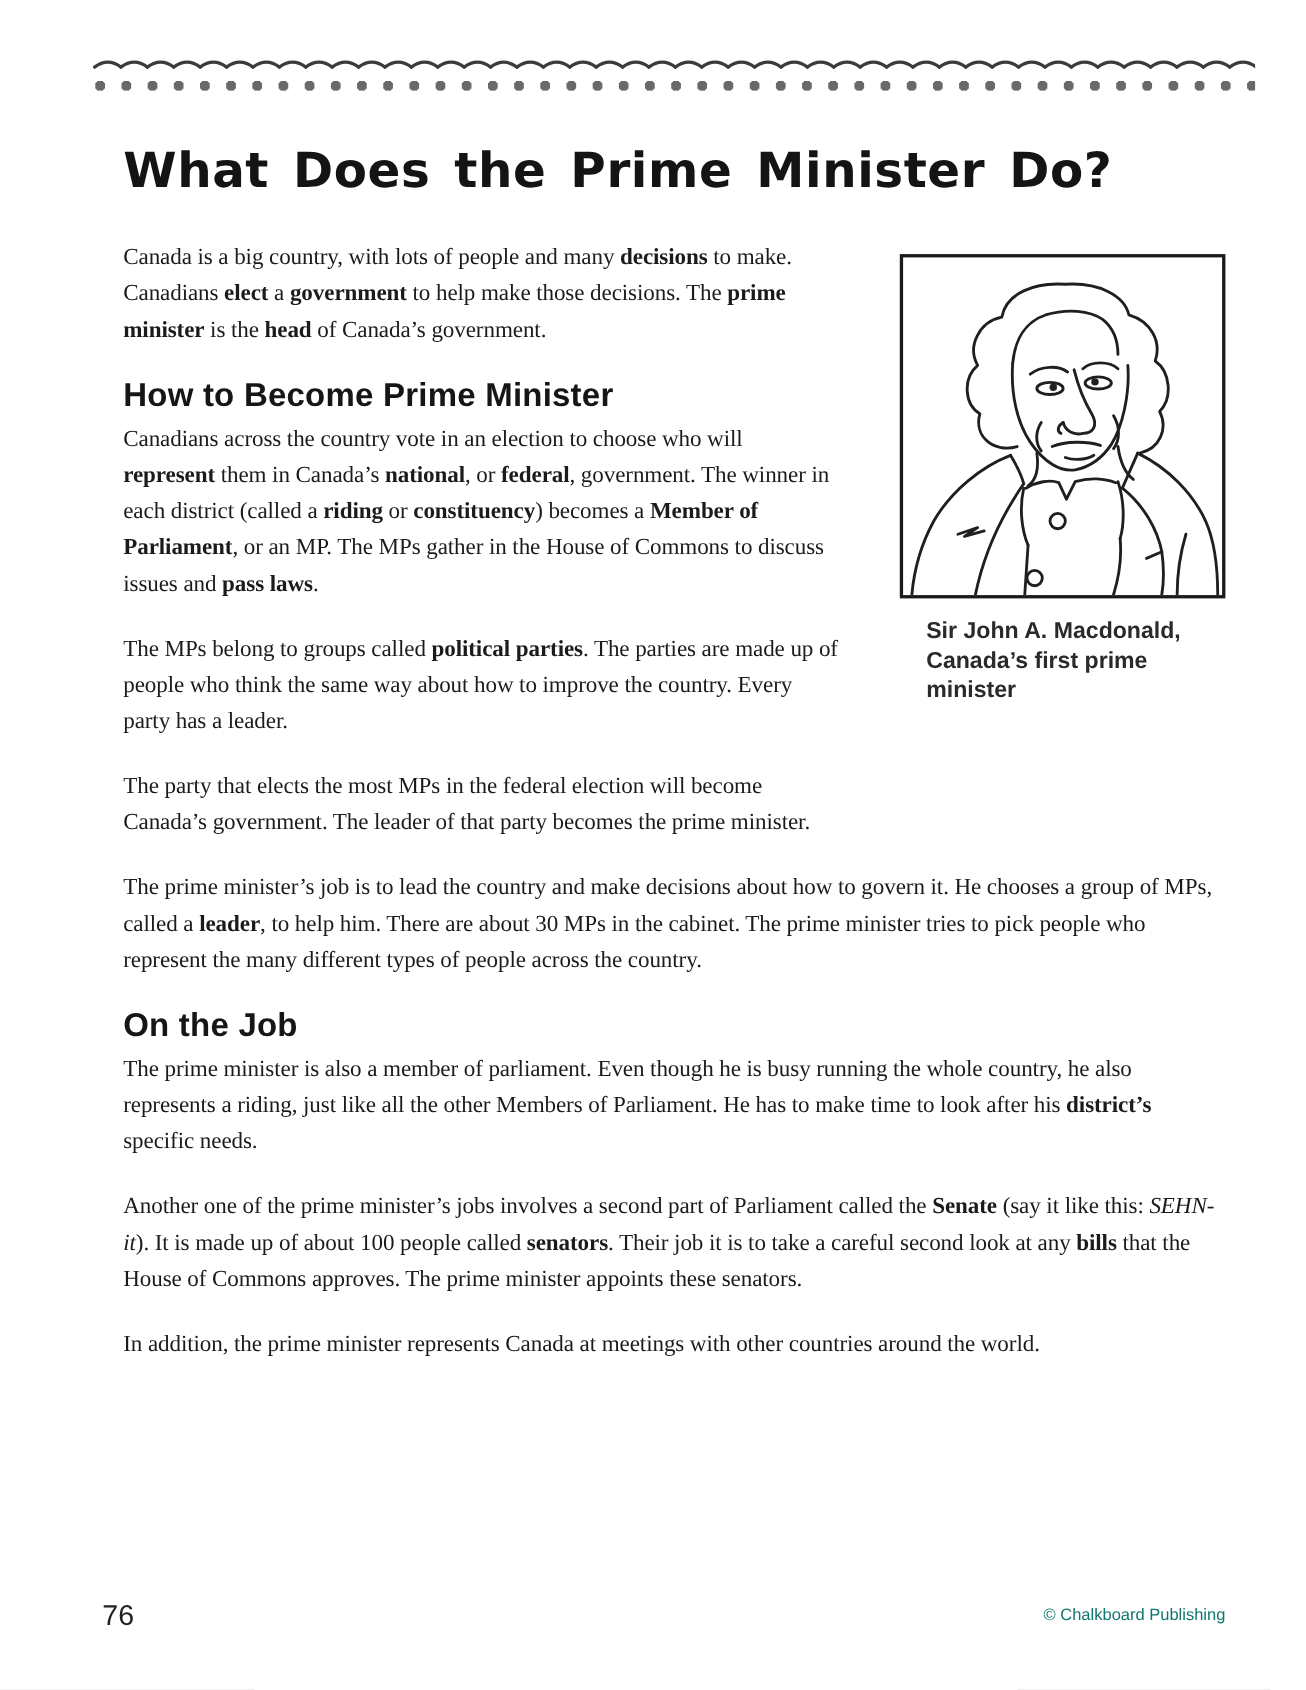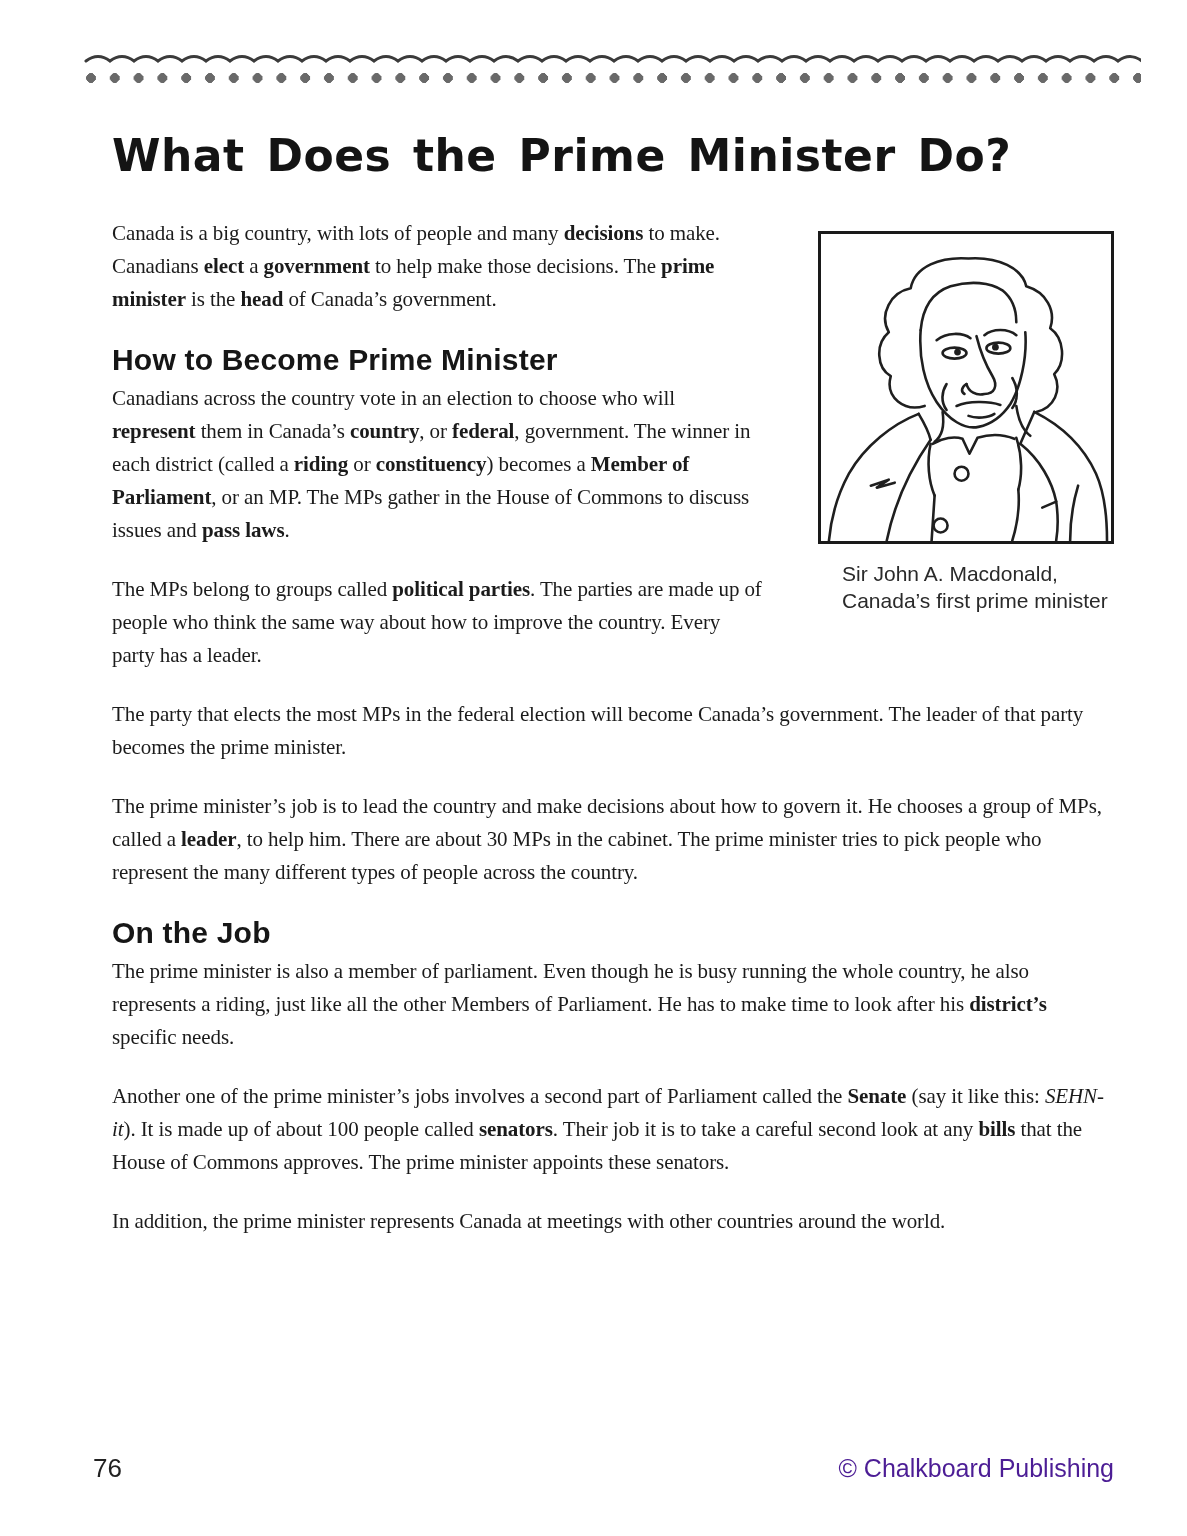--- a/index.html
+++ b/index.html
@@ -31,20 +31,21 @@
     line-height: 50px;
     letter-spacing: 0.5px;
     word-spacing: 6px;
     color: #141414;
   }
   figure.portrait {
     float: right;
     width: 296px;
     margin: 14px 0 80px 55px;
     padding: 0;
+    font-weight: bold;
   }
   .portrait-box {
     border: 3px solid #1a1a1a;
     width: 290px; height: 307px;
     background: #fff;
   }
   .portrait-box svg { display:block; }
   figcaption {
     margin-top: 16px;
     padding-left: 24px;
@@ -70,21 +71,21 @@
   }
   .footer {
     position: absolute;
     left: 93px; right: 92px; bottom: 52px;
     display: flex;
     justify-content: space-between;
     align-items: center;
     font-family: "Liberation Sans", sans-serif;
   }
   .page-num { font-size: 26px; color: #222; }
-  .copyright { font-size: 25px; color: #4c1d95; }
+  .copyright { font-size: 15px; color: #0f766e; }
   .lineart { stroke:#1f1f1f; stroke-width:2.6; fill:none; stroke-linecap:round; stroke-linejoin:round; }
   .lineart .fillblk { fill:#1f1f1f; stroke:none; }
 </style>
 </head>
 <body>
 
 <div class="page">
 
   <div class="decor">
     <svg class="wave" width="1057" height="16" aria-hidden="true">
@@ -151,21 +152,21 @@
       </div>
       <figcaption>
         <span>Sir John A. Macdonald,</span><br>
         <span>Canada’s first prime minister</span>
       </figcaption>
     </figure>
 
     <p class="body">Canada is a big country, with lots of people and many <b>decisions</b> to make. Canadians <b>elect</b> a <b>government</b> to help make those decisions. The <b>prime minister</b> is the <b>head</b> of Canada’s government.</p>
 
     <h2 class="sect">How to Become Prime Minister</h2>
-    <p class="body">Canadians across the country vote in an election to choose who will <b>represent</b> them in Canada’s <b>country</b>, or <b>federal</b>, government. The winner in each district (called a <b>riding</b> or <b>constituency</b>) becomes a <b>Member of Parliament</b>, or an MP. The MPs gather in the House of Commons to discuss issues and <b>pass laws</b>.</p>
+    <p class="body">Canadians across the country vote in an election to choose who will <b>represent</b> them in Canada’s <b>national</b>, or <b>federal</b>, government. The winner in each district (called a <b>riding</b> or <b>constituency</b>) becomes a <b>Member of Parliament</b>, or an MP. The MPs gather in the House of Commons to discuss issues and <b>pass laws</b>.</p>
 
     <p class="body">The MPs belong to groups called <b>political parties</b>. The parties are made up of people who think the same way about how to improve the country. Every party has a leader.</p>
 
     <p class="body">The party that elects the most MPs in the federal election will become Canada’s government. The leader of that party becomes the prime minister.</p>
 
     <p class="body">The prime minister’s job is to lead the country and make decisions about how to govern it. He chooses a group of MPs, called a <b>leader</b>, to help him. There are about 30 MPs in the cabinet. The prime minister tries to pick people who represent the many different types of people across the country.</p>
 
     <h2 class="sect">On the Job</h2>
     <p class="body">The prime minister is also a member of parliament. Even though he is busy running the whole country, he also represents a riding, just like all the other Members of Parliament. He has to make time to look after his <b>district’s</b> specific needs.</p>
 

